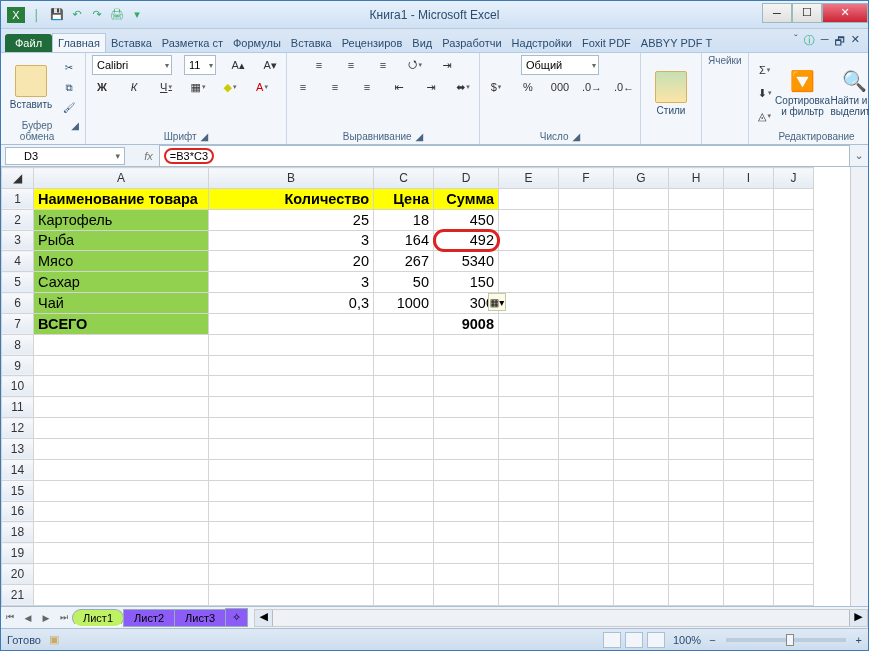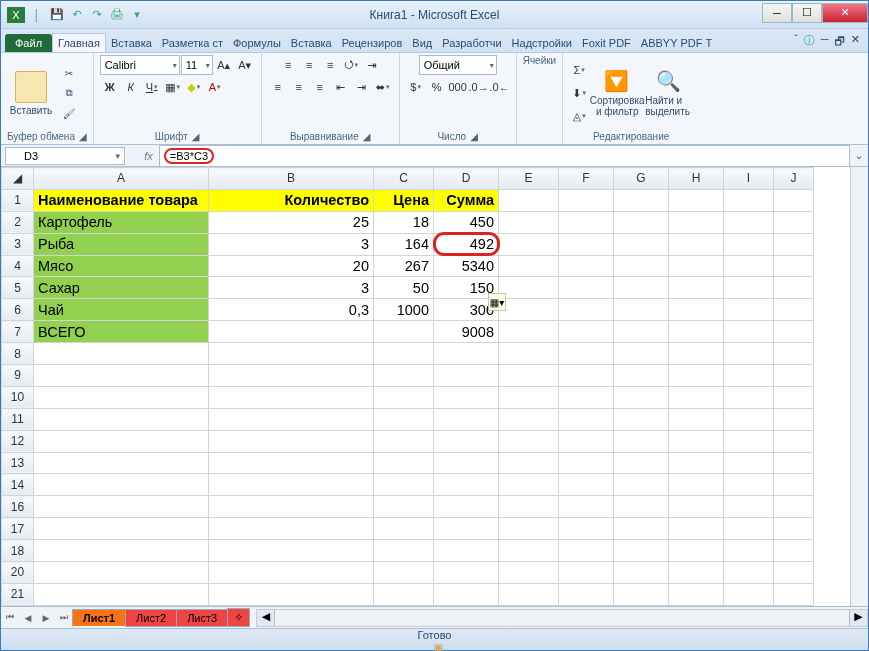--- a/index.html
+++ b/index.html
@@ -20,49 +20,49 @@
 .ribbon { height:92px; background:#f3f7fc; border-bottom:1px solid #a9bfd6; display:flex;}
 .group { border-right:1px solid #c8d6e6; padding:2px 6px 0; display:flex; flex-direction:column; justify-content:space-between;}
 .group-label { text-align:center; font-size:10px; color:#4a6682; padding-bottom:2px; display:flex; justify-content:center; gap:4px;}
 .groupcontent { flex:1; display:flex; align-items:center; gap:4px;}
 .bigbtn { width:48px; display:flex; flex-direction:column; align-items:center; gap:2px; font-size:10px; color:#2b4c6f;}
 .bigbtn .ico { width:32px; height:32px; background:#f8e6b0; border:1px solid #d6b25c; border-radius:2px;}
 .smallcol { display:flex; flex-direction:column; gap:2px;}
 .smallbtn { width:20px; height:18px; display:flex; align-items:center; justify-content:center; font-size:10px; color:#2b4c6f;}
 .combo { height:20px; border:1px solid #abc; background:#fff; font-size:11px; padding:0 14px 0 4px; position:relative; display:flex; align-items:center;}
 .combo::after{content:"▾"; position:absolute; right:2px; font-size:8px; color:#666;}
-.btnrow { display:flex; gap:1px;text-align:center;}
+.btnrow { display:flex; gap:12px;text-align:center;}
 .ribbtn { width:20px; height:20px; display:flex; align-items:center; justify-content:center; font-size:11px; color:#333;}
 .dl::after{content:"▾"; font-size:7px; margin-left:1px; color:#666;}
 .namebox { height:22px; display:flex; align-items:center; border-bottom:1px solid #a9bfd6; background:#eef3f9;}
 .nameboxcell { width:120px; padding-left:18px; background:#fff; border:1px solid #abc; margin:0 4px; height:18px; display:flex; align-items:center; position:relative;}
 .nameboxcell::after{content:"▾"; position:absolute; right:4px; font-size:9px; color:#666;}
 .fx { font-style:italic; color:#777; margin:0 6px;}
 .formula { flex:1; background:#fff; border:1px solid #abc; height:22px; padding-left:4px; display:flex; align-items:center; font-family:Calibri,sans-serif;}
 .formula .highlight { border:2px solid #d22; border-radius:8px; padding:0 4px;}
 .expandfb { width:18px; text-align:center; color:#666;}
 .gridwrap { flex:1; display:flex; overflow:hidden; position:relative;}
 .grid { border-collapse:collapse; table-layout:fixed; font-family:Calibri,Arial,sans-serif; font-size:14.5px;}
 .grid th, .grid td { border:1px solid #d4d4d4; height:20px; padding:0 4px; overflow:hidden; white-space:nowrap;}
 .grid th { background:linear-gradient(#f7f9fc,#e4ebf3); font-weight:normal; color:#333; font-size:12px; text-align:center; height:20px;}
 .grid th.rowh { width:32px; text-align:center;}
 .grid td { text-align:right;}
 .grid td.a { text-align:left;}
 .hdr-yellow { background:#ffff00 !important; font-weight:bold; text-align:center;}
 .colA-green { background:#92d050; }
-.boldtd { font-weight:normal;}
+.boldtd { font-weight:bold;}
 .red-circle { outline:3px solid #d22; outline-offset:-2px; border-radius:10px;}
 .vscroll { width:18px; background:#eef1f5; border-left:1px solid #ccc;}
 .sheettabs { height:22px; display:flex; align-items:center; border-top:1px solid #a9bfd6; background:#eef3f9;}
 .navtab { width:18px; height:18px; display:flex; align-items:center; justify-content:center; color:#666; font-size:9px;}
 .sheettab { padding:2px 10px; font-size:11px; border:1px solid #9ab; background:#fff; margin-left:-1px;}
-.sheettab.active { background:#f97316; font-weight:bold; border-bottom-color:#fff;}
-.sheettab.inactive { background:#ef4444;}
+.sheettab.active { background:#bef264; font-weight:normal; border-bottom-color:#fff;border-radius:9px;}
+.sheettab.inactive { background:#8b5cf6;}
 .hscroll { flex:1; height:18px; background:#eef1f5; margin-left:6px; border:1px solid #ccc; position:relative;}
-.statusbar { height:22px; background:linear-gradient(#dfe9f5,#cdddee); display:flex; align-items:center; padding:0 6px; font-size:11px; color:#2b4c6f; border-top:1px solid #a9bfd6;flex-direction:column;}
+.statusbar { height:22px; background:linear-gradient(#dfe9f5,#cdddee); display:flex; align-items:center; padding:0 6px; font-size:11px; color:#2b4c6f; border-top:1px solid #a9bfd6;}
 .viewbtns { margin-left:auto; display:flex; align-items:center; gap:4px;}
 .viewbtn { width:18px; height:16px; border:1px solid #a9bfd6; background:#f2f6fb;}
 .slider { width:120px; height:4px; background:#bcd; position:relative; margin:0 6px;}
 .slider .thumb { position:absolute; left:50%; top:-4px; width:8px; height:12px; background:#f2f6fb; border:1px solid #888;}
 .autofill-icon { position:absolute; width:18px; height:18px; border:1px solid #bca; background:#fffbe6; font-size:10px; display:flex; align-items:center; justify-content:center;}
 </style>
 </head>
 <body>
 
 <div class="window">
@@ -183,20 +183,31 @@
           <div class="ribbtn">.0→</div>
           <div class="ribbtn">.0←</div>
         </div>
       </div>
       <div class="group-label">
           <span>Число</span>
           <span>◢</span>
         </div>
     </div>
 
+    <div class="group">
+      <div class="groupcontent">
+        <div class="bigbtn">
+          <div class="ico" style="background:linear-gradient(#c6e0b4,#fce4a6)"></div>
+          <span>Стили</span>
+        </div>
+      </div>
+      <div class="group-label">
+          <span>&nbsp;</span>
+        </div>
+    </div>
 
     <div class="group">
       <div class="group-label">
           <span>Ячейки</span>
         </div>
     </div>
 
     <div class="group" style="border-right:none;">
       <div class="groupcontent">
         <div class="smallcol" style="gap:3px;">
@@ -434,47 +445,60 @@
             <td></td>
             <td></td>
             <td></td>
             <td></td>
             <td></td>
             <td></td>
             <td></td>
             <td></td>
           </tr>
           <tr>
+            <th class="rowh">15</th>
+            <td></td>
+            <td></td>
+            <td></td>
+            <td></td>
+            <td></td>
+            <td></td>
+            <td></td>
+            <td></td>
+            <td></td>
+            <td></td>
+          </tr>
+          <tr>
             <th class="rowh">16</th>
             <td></td>
             <td></td>
             <td></td>
             <td></td>
             <td></td>
             <td></td>
             <td></td>
             <td></td>
             <td></td>
             <td></td>
           </tr>
           <tr>
-            <th class="rowh">17</th>
-            <td></td>
-            <td></td>
-            <td></td>
-            <td></td>
-            <td></td>
-            <td></td>
-            <td></td>
-            <td></td>
-            <td></td>
-            <td></td>
-          </tr>
-          <tr>
             <th class="rowh">18</th>
+            <td></td>
+            <td></td>
+            <td></td>
+            <td></td>
+            <td></td>
+            <td></td>
+            <td></td>
+            <td></td>
+            <td></td>
+            <td></td>
+          </tr>
+          <tr>
+            <th class="rowh">19</th>
             <td></td>
             <td></td>
             <td></td>
             <td></td>
             <td></td>
             <td></td>
             <td></td>
             <td></td>
             <td></td>
             <td></td>

